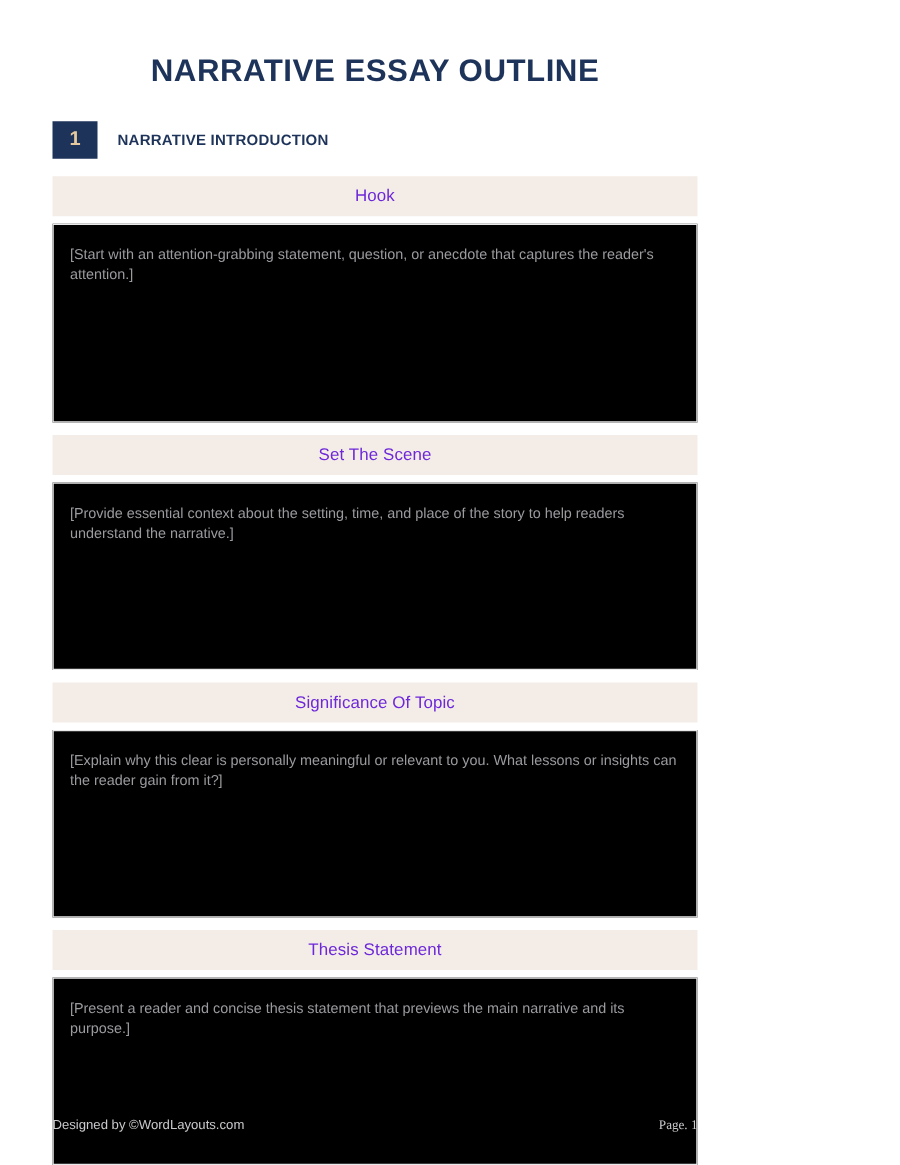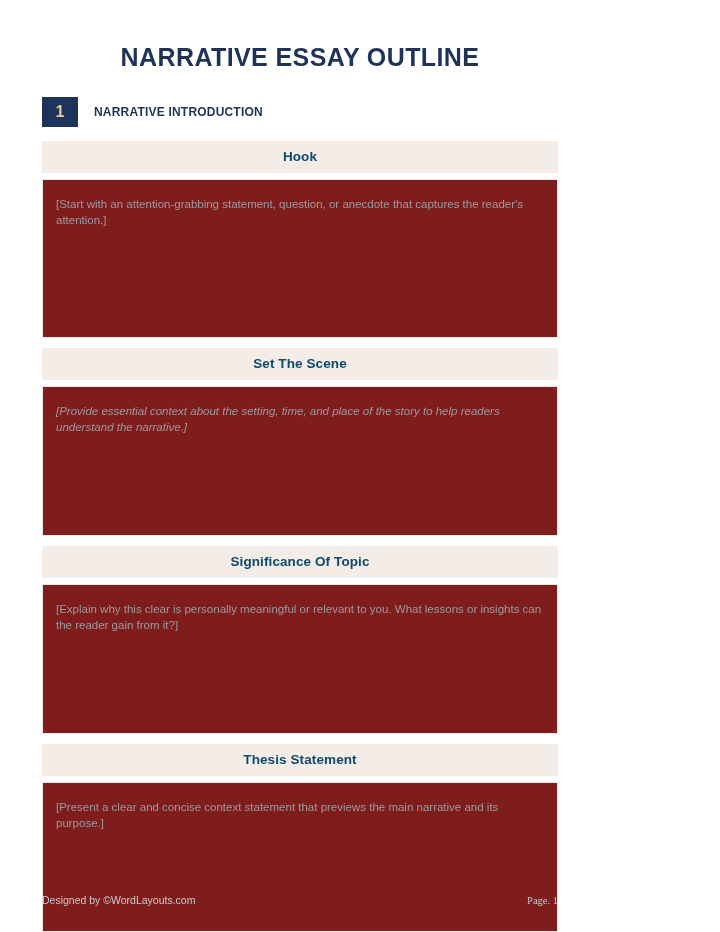--- a/index.html
+++ b/index.html
@@ -75,39 +75,39 @@
   }
   .field-block {
     margin-bottom: 10px;
   }
   .field-header {
     background: #f4ede7;
     height: 32px;
     display: flex;
     align-items: center;
     justify-content: center;
-    color: #0c4a6e;
+    color: #6d28d9;
     font-size: 13.5px;
-    font-weight: bold;
+    font-weight: normal;
     letter-spacing: 0.1px;
   }
   .field-box {
-    background: #7f1d1d;
+    background: #000000;
     border: 1px solid #e9e9ec;
     border-top: none;
     box-sizing: border-box;
     padding: 16px 13px 10px 13px;
     color: #9a9a9f;
     font-size: 11.5px;
     line-height: 1.45;
     margin-top: 6px;
     border-top: 1px solid #e9e9ec;
   }
   .box-h-hook { height: 159px; }
-  .box-h-scene { height: 150px; font-style: italic; }
+  .box-h-scene { height: 150px; }
   .box-h-sig   { height: 150px; }
   .box-h-thesis{ height: 150px; }
 
   
   .footer {
     position: absolute;
     left: 42px;
     right: 42px;
     top: 894px;
     display: flex;
@@ -142,21 +142,21 @@
       <div class="field-box box-h-scene">[Provide essential context about the setting, time, and place of the story to help readers understand the narrative.]</div>
     </div>
 
     <div class="field-block">
       <div class="field-header">Significance Of Topic</div>
       <div class="field-box box-h-sig">[Explain why this clear is personally meaningful or relevant to you. What lessons or insights can the reader gain from it?]</div>
     </div>
 
     <div class="field-block">
       <div class="field-header">Thesis Statement</div>
-      <div class="field-box box-h-thesis">[Present a clear and concise context statement that previews the main narrative and its purpose.]</div>
+      <div class="field-box box-h-thesis">[Present a reader and concise thesis statement that previews the main narrative and its purpose.]</div>
     </div>
 
   </div>
 
   <div class="footer">
     <div class="footer-left">Designed by ©WordLayouts.com</div>
     <div class="footer-right">Page. 1</div>
   </div>
 
 </div>

